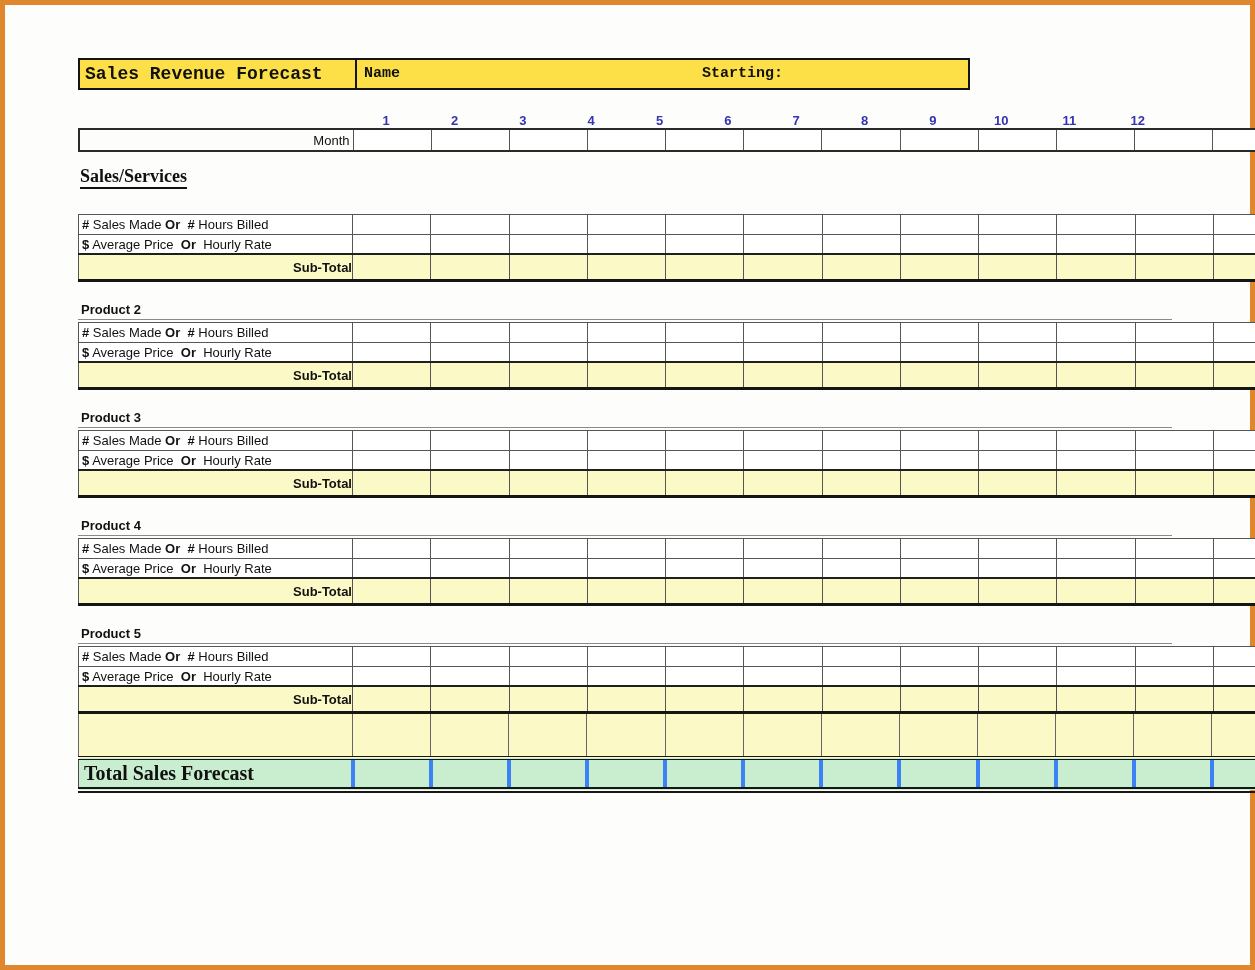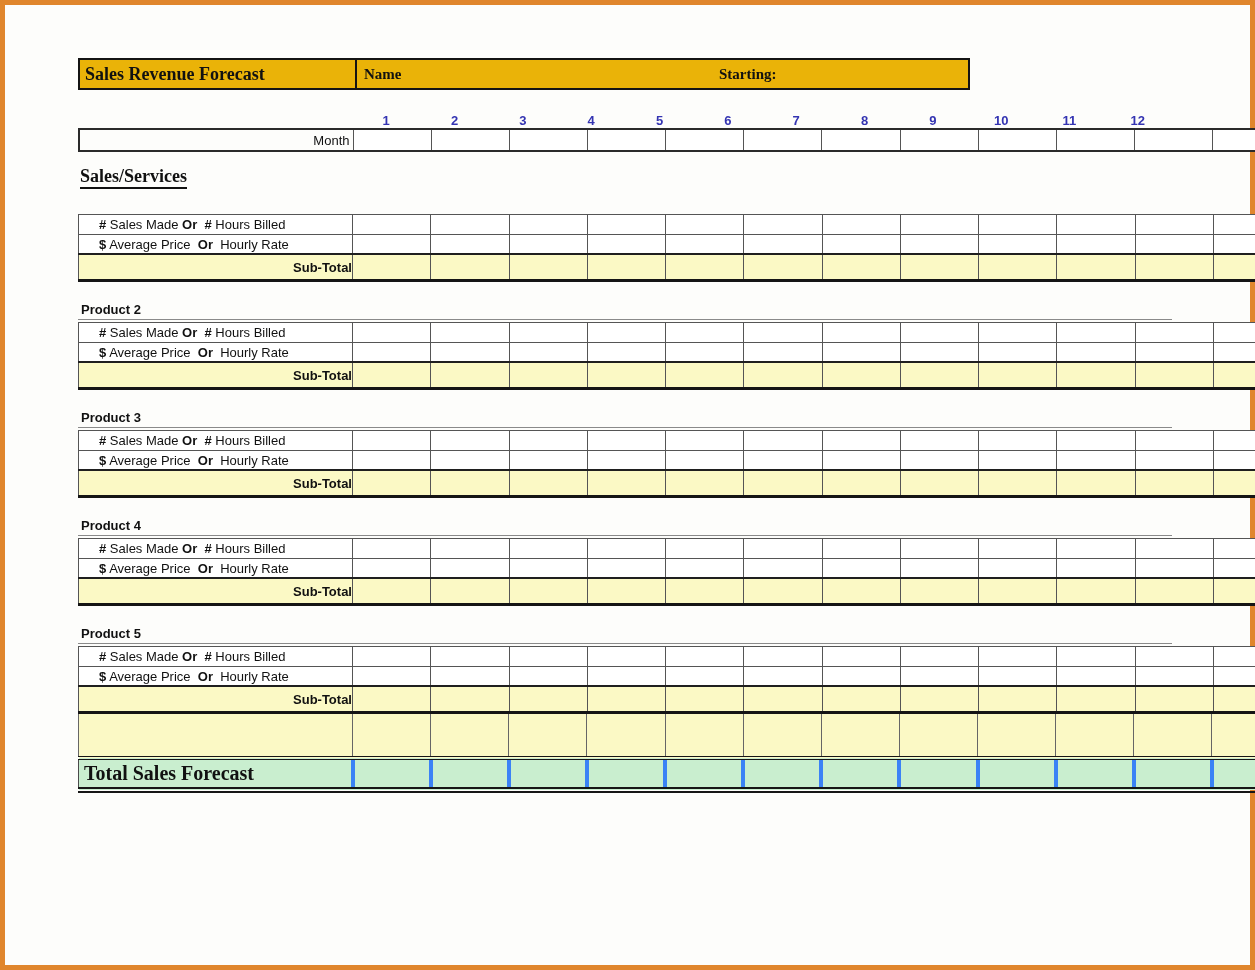--- a/index.html
+++ b/index.html
@@ -10,33 +10,33 @@
   }
   .page{
     position:relative;width:1255px;height:970px;box-sizing:border-box;
     border:5px solid #e0862d;background:#fdfdfb;
   }
   .content{margin-left:73px;padding-top:53px;width:1094px;}
 
   
   .header-bar{
     display:flex;width:892px;height:32px;box-sizing:border-box;
-    border:2px solid #141414;background:#eab308;
-    font-family:Liberation Serif, serif;font-weight:bold;
+    border:2px solid #141414;background:#fde047;
+    font-family:Liberation Mono, monospace;font-weight:bold;
   }
   .header-title-cell{
     width:277px;box-sizing:border-box;border-right:2px solid #141414;
     font-size:18px;line-height:28px;padding-left:5px;color:#111;
     white-space:nowrap;
   }
   .header-fields{
     position:relative;flex:1;font-size:15px;line-height:28px;color:#111;
   }
   .header-fields .name-lbl{padding-left:7px;}
-  .header-fields .starting-lbl{position:absolute;left:362px;top:0;}
+  .header-fields .starting-lbl{position:absolute;left:345px;top:0;}
 
   
   .months-row{
     display:grid;grid-template-columns:274px repeat(12,1fr);
     width:1094px;height:21px;margin-top:17px;align-items:end;
   }
   .month-num{
     text-align:center;font-weight:bold;font-size:13px;color:#3434b2;
   }
 
@@ -67,21 +67,21 @@
   
   .products{margin-top:23px;}
   .product-block{margin-bottom:20px;}
   .product-block:last-child{margin-bottom:0;}
   .product-title{
     font-weight:bold;font-size:13px;color:#111;
     border-bottom:1px solid #8a8a8a;padding:0 0 2px 3px;margin-bottom:2px;
     width:1091px;
   }
   .product-table td{border:1px solid #555;background:#fff;}
-  .product-table td.lbl{text-align:left;padding-left:20px;white-space:nowrap;}
+  .product-table td.lbl{text-align:left;padding-left:3px;white-space:nowrap;}
   .product-table tr.r1 td{height:19px;}
   .product-table tr.r2 td{height:18px;}
   .product-table tr.subtotal td{
     background:#fbf9c5;height:24px;
     border-top:2px solid #1f1f1f;border-bottom:3px solid #151515;
   }
   .product-table .subtotal .lbl{font-weight:bold;text-align:right;}
 
   
   .bottom-table tr.spacer td{

